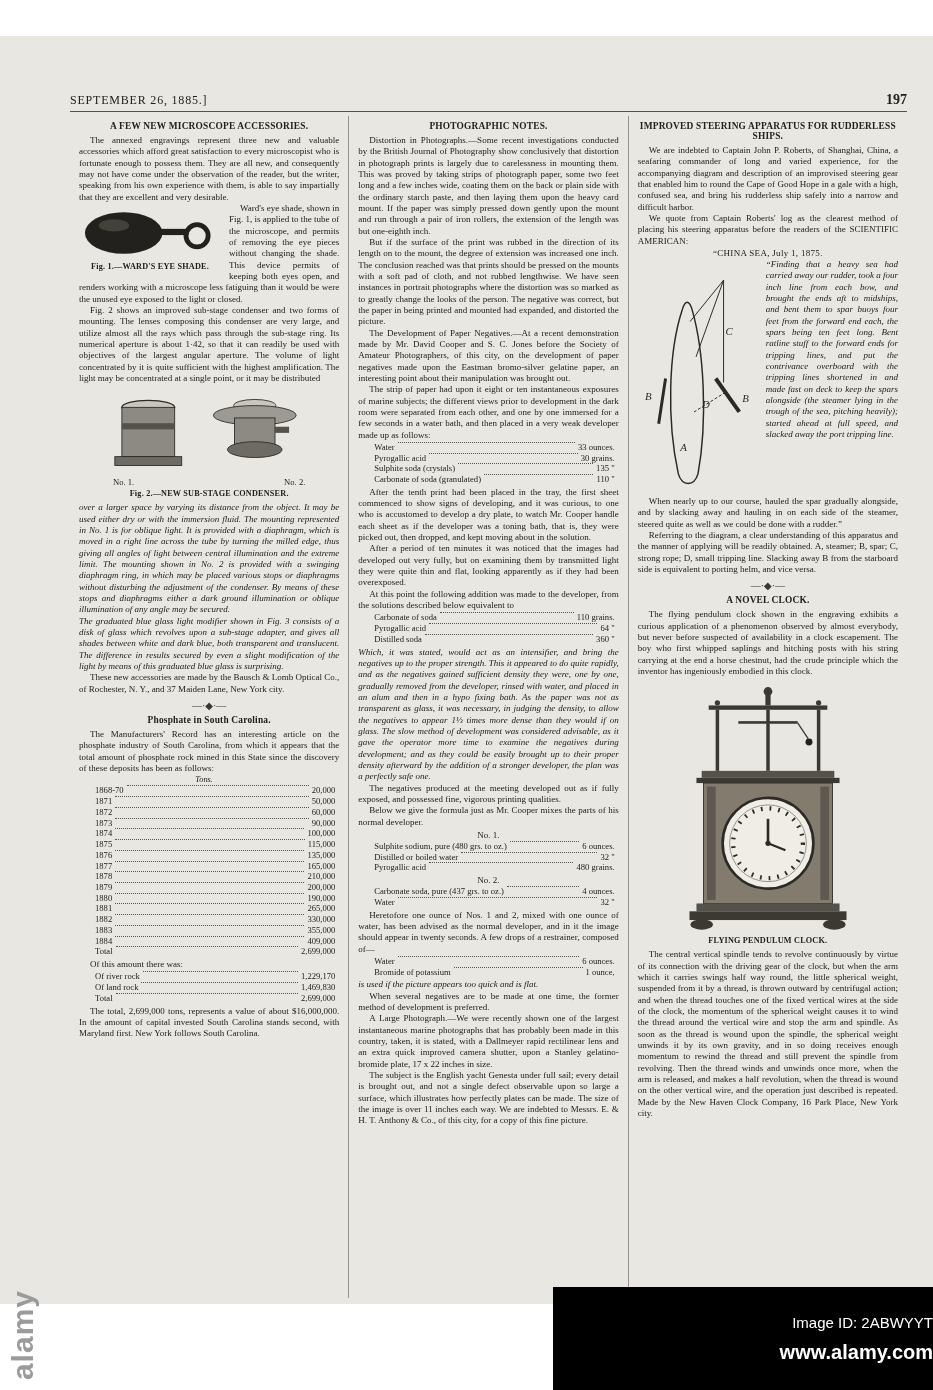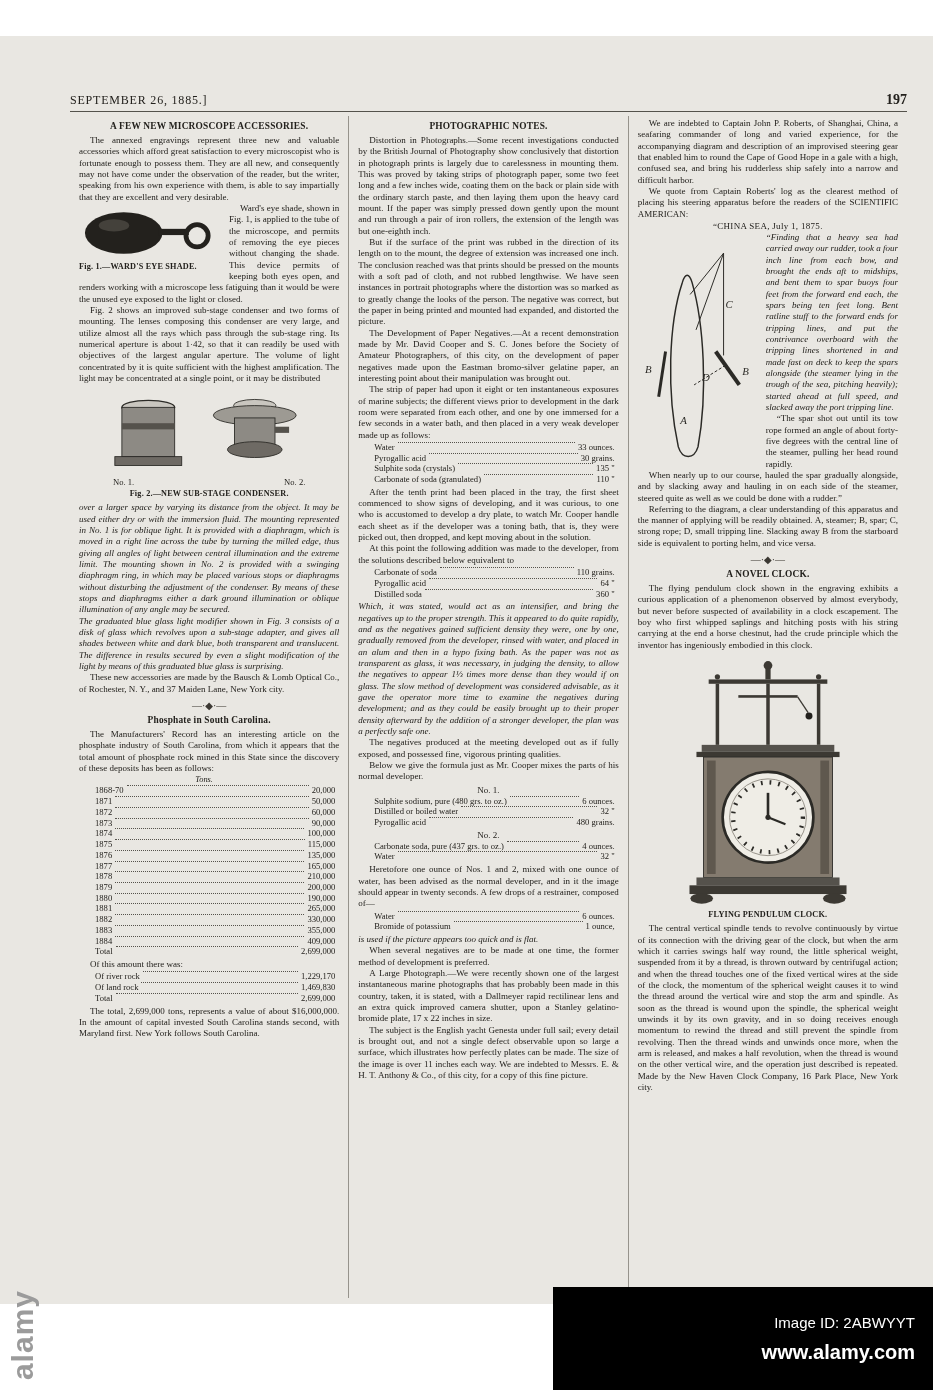--- a/index.html
+++ b/index.html
@@ -30,35 +30,35 @@
   .nohead{font-size:9px;text-align:center;margin:2px 0 1px;}
   .tons-h{font-size:8.4px;text-align:center;padding-right:10px;margin-top:1px;font-style:italic;}
 
   .ledger{padding:0 4px 0 16px;margin:1px 0 2px;}
   .lrow{display:flex;align-items:flex-start;font-size:8.6px;line-height:1.25;}
   .ll{white-space:nowrap;}
   .ld{flex:1;min-width:12px;border-bottom:1px dotted #55524c;margin:0 3px 2px;}
   .lv{white-space:nowrap;}
 
   figure{margin:0;}
-  .fig-left{float:left;margin:3px 8px 2px 0;text-align:left;}
+  .fig-left{float:left;margin:3px 8px 2px 0;text-align:center;}
   .fig-block{margin:4px auto 3px;text-align:center;}
   figcaption{font-size:8.2px;font-weight:700;line-height:1.25;margin-top:2px;letter-spacing:.2px;}
   .fig2labels{display:flex;justify-content:space-between;padding:0 34px;font-size:8.6px;margin-top:1px;}
   .clear{clear:both;}
   svg{display:block;margin:0 auto;}
   .dlabel{font-size:11px;font-style:italic;fill:#2b2a26;}
 
   
   .wm-side{position:absolute;left:6px;bottom:10px;writing-mode:vertical-rl;transform:rotate(180deg);
            font-family:"Liberation Sans","DejaVu Sans",sans-serif;font-weight:700;font-size:30px;
            color:#9b9b9b;letter-spacing:1px;}
   .wm-box{position:absolute;right:0;bottom:0;width:380px;height:103px;background:#000000;color:#ffffff;
           font-family:"Liberation Sans","DejaVu Sans",sans-serif;display:flex;flex-direction:column;
-          justify-content:center;align-items:flex-end;padding-right:18px;gap:10px;}
+          justify-content:center;align-items:flex-end;gap:10px;}
   .wm-id{font-size:15px;}
   .wm-url{font-size:20px;font-weight:700;}
 </style>
 </head>
 <body>
 
 <div class="scan">
 
   <div class="hdr">
     <span class="hdr-date">SEPTEMBER 26, 1885.]</span>
@@ -241,20 +241,21 @@
             <span class="ld"></span>
             <span class="lv">135    "</span>
           </div>
           <div class="lrow">
             <span class="ll">Carbonate of soda (granulated)</span>
             <span class="ld"></span>
             <span class="lv">110    "</span>
           </div>
         </div>
       <p class="body">After the tenth print had been placed in the tray, the first sheet commenced to show signs of developing, and it was curious, to one who is accustomed to develop a dry plate, to watch Mr. Cooper handle each sheet as if the developer was a toning bath, that is, they were picked out, then dropped, and kept moving about in the solution.</p>
+      <p class="body">After a period of ten minutes it was noticed that the images had developed out very fully, but on examining them by transmitted light they were quite thin and flat, looking apparently as if they had been overexposed.</p>
       <p class="body">At this point the following addition was made to the developer, from the solutions described below equivalent to</p>
       <div class="ledger">
           <div class="lrow">
             <span class="ll">Carbonate of soda</span>
             <span class="ld"></span>
             <span class="lv">110 grains.</span>
           </div>
           <div class="lrow">
             <span class="ll">Pyrogallic acid</span>
             <span class="ld"></span>
@@ -313,20 +314,21 @@
             <span class="lv">1 ounce,</span>
           </div>
         </div>
       <p class="body cont">is used if the picture appears too quick and is flat.</p>
       <p class="body">When several negatives are to be made at one time, the former method of development is preferred.</p>
       <p class="body">A Large Photograph.—We were recently shown one of the largest instantaneous marine photographs that has probably been made in this country, taken, it is stated, with a Dallmeyer rapid rectilinear lens and an extra quick improved camera shutter, upon a Stanley gelatino-bromide plate, 17 x 22 inches in size.</p>
       <p class="body">The subject is the English yacht Genesta under full sail; every detail is brought out, and not a single defect observable upon so large a surface, which illustrates how perfectly plates can be made. The size of the image is over 11 inches each way. We are indebted to Messrs. E. &amp; H. T. Anthony &amp; Co., of this city, for a copy of this fine picture.</p>
     </div>
 
     <div class="col">
+      <h2 class="atitle">IMPROVED STEERING APPARATUS FOR RUDDERLESS SHIPS.</h2>
       <p class="body">We are indebted to Captain John P. Roberts, of Shanghai, China, a seafaring commander of long and varied experience, for the accompanying diagram and description of an improvised steering gear that enabled him to round the Cape of Good Hope in a gale with a high, confused sea, and bring his rudderless ship safely into a narrow and difficult harbor.</p>
       <p class="body">We quote from Captain Roberts' log as the clearest method of placing his steering apparatus before the readers of the SCIENTIFIC AMERICAN:</p>
       <div class="dateline">“CHINA SEA, July 1, 1875.</div>
 
       <figure class="fig-left" style="width:120px">
         <svg width="118" height="232" viewBox="0 0 120 235">
           <line x1="52" y1="60" x2="86" y2="18" stroke="#2b2a26" stroke-width="1"></line>
           <line x1="58" y1="96" x2="86" y2="18" stroke="#2b2a26" stroke-width="1"></line>
           <line x1="86" y1="18" x2="86" y2="122" stroke="#2b2a26" stroke-width="1"></line>
           <line x1="78" y1="118" x2="102" y2="152" stroke="#2b2a26" stroke-width="4"></line>
@@ -334,21 +336,20 @@
           <path d="M44,48 C30,90 28,160 40,215 C44,228 56,228 60,215 C70,160 66,90 54,48 C51,38 47,38 44,48 Z" fill="none" stroke="#2b2a26" stroke-width="1.5"></path>
           <line x1="27" y1="118" x2="20" y2="164" stroke="#2b2a26" stroke-width="3"></line>
           <text x="88" y="74" class="dlabel">C</text>
           <text x="105" y="142" class="dlabel">B</text>
           <text x="64" y="148" class="dlabel">D</text>
           <text x="42" y="192" class="dlabel">A</text>
           <text x="6" y="140" class="dlabel">B</text>
         </svg>
       </figure>
       <p class="body cont">“Finding that a heavy sea had carried away our rudder, took a four inch line from each bow, and brought the ends aft to midships, and bent them to spar buoys four feet from the forward end each, the spars being ten feet long. Bent ratline stuff to the forward ends for tripping lines, and put the contrivance overboard with the tripping lines shortened in and made fast on deck to keep the spars alongside (the steamer lying in the trough of the sea, pitching heavily); started ahead at full speed, and slacked away the port tripping line.</p>
-      <p class="body">“The spar shot out until its tow rope formed an angle of about forty-five degrees with the central line of the steamer, pulling her head round rapidly.</p>
       <div class="clear"></div>
       <p class="body">When nearly up to our course, hauled the spar gradually alongside, and by slacking away and hauling in on each side of the steamer, steered quite as well as we could be done with a rudder.”</p>
       <p class="body">Referring to the diagram, a clear understanding of this apparatus and the manner of applying will be readily obtained. A, steamer; B, spar; C, strong rope; D, small tripping line. Slacking away B from the starboard side is equivalent to porting helm, and vice versa.</p>
 
       <div class="ornament">—·◆·—</div>
 
       <h3 class="atitle">A NOVEL CLOCK.</h3>
       <p class="body">The flying pendulum clock shown in the engraving exhibits a curious application of a phenomenon observed by almost everybody, but never before suspected of availability in a clock escapement. The boy who first whipped saplings and hitching posts with his string carrying at the end a horse chestnut, had the crude principle which the inventor has ingeniously embodied in this clock.</p>
 
       <figure class="fig-block">

